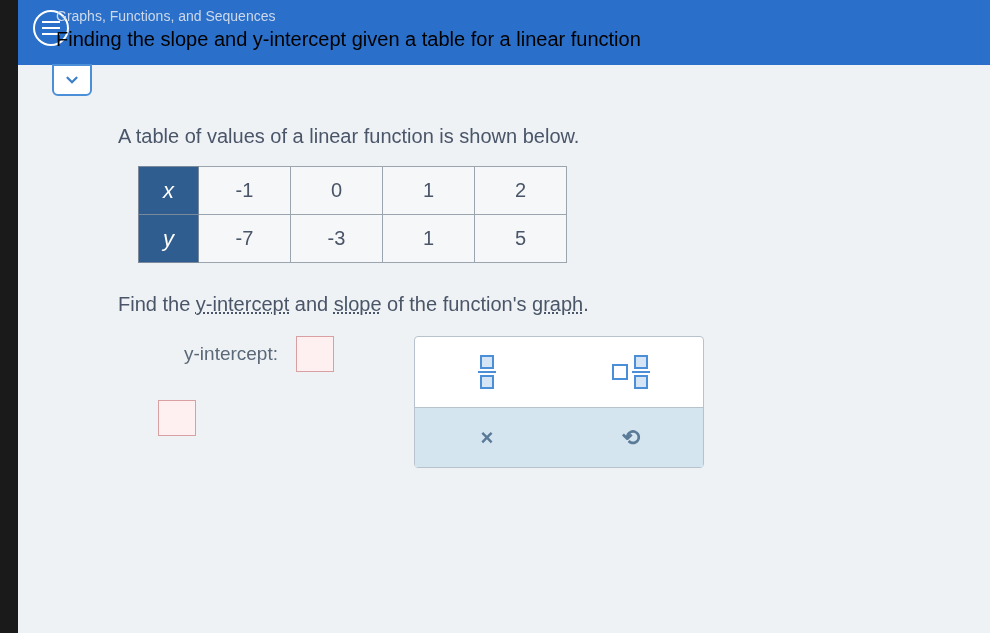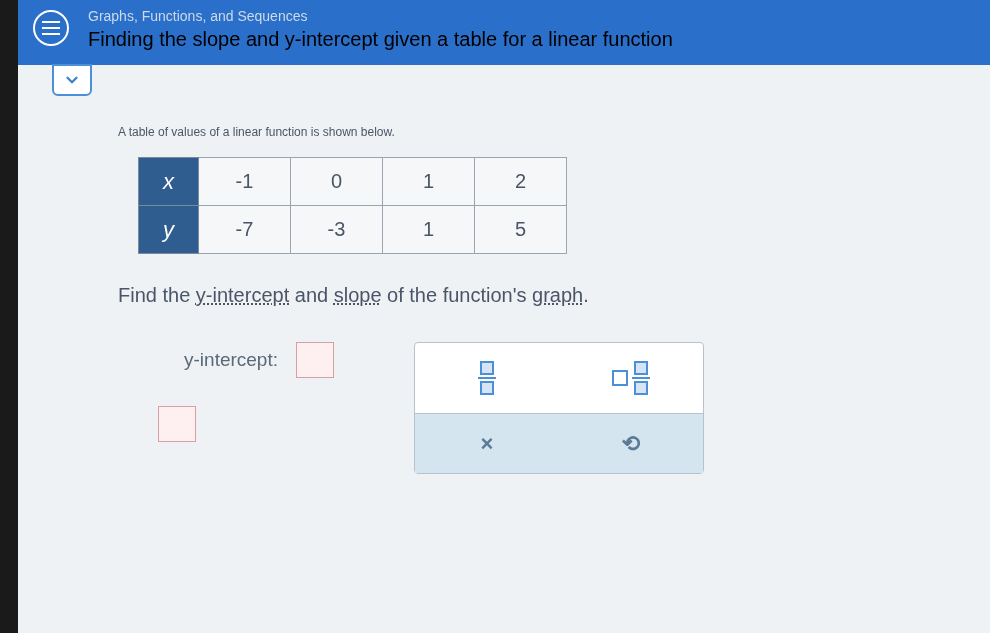--- a/index.html
+++ b/index.html
@@ -15,21 +15,21 @@
       position: absolute;
       left: 0;
       top: 0;
       width: 18px;
       height: 100%;
       background: #1a1a1a;
     }
     .header {
       background: #2a6fc9;
       color: #fff;
-      padding: 8px 20px 14px 70px;
+      padding: 8px 20px 14px 38px;
       position: relative;
       margin-left: 18px;
     }
     .hamburger {
       position: absolute;
       left: 15px;
       top: 10px;
       width: 36px;
       height: 36px;
       border: 2px solid #fff;
@@ -73,21 +73,21 @@
       z-index: 10;
     }
     .expand-btn svg { width: 18px; height: 18px; }
     .content {
       margin-left: 18px;
       padding: 60px 60px 20px 100px;
       background: #eef2f5;
       height: calc(100% - 60px);
     }
     .intro-text {
-      font-size: 12px;
+      font-size: 20px;
       color: #4a5568;
       margin-bottom: 18px;
       filter: blur(0.5px);
     }
     .data-table {
       border-collapse: collapse;
       margin-left: 20px;
       margin-bottom: 30px;
     }
     .data-table th {
@@ -107,21 +107,21 @@
       font-size: 20px;
       width: 92px;
       height: 48px;
       border: 1px solid #9aa5b0;
       text-align: center;
       filter: blur(0.3px);
     }
     .instruction {
       font-size: 20px;
       color: #4a5568;
-      margin-bottom: 35px;
+      margin-bottom: 20px;
       filter: blur(0.5px);
     }
     .underline {
       text-decoration: underline;
       text-decoration-style: dotted;
     }
     .answers-row {
       display: flex;
       align-items: flex-start;
       gap: 80px;

